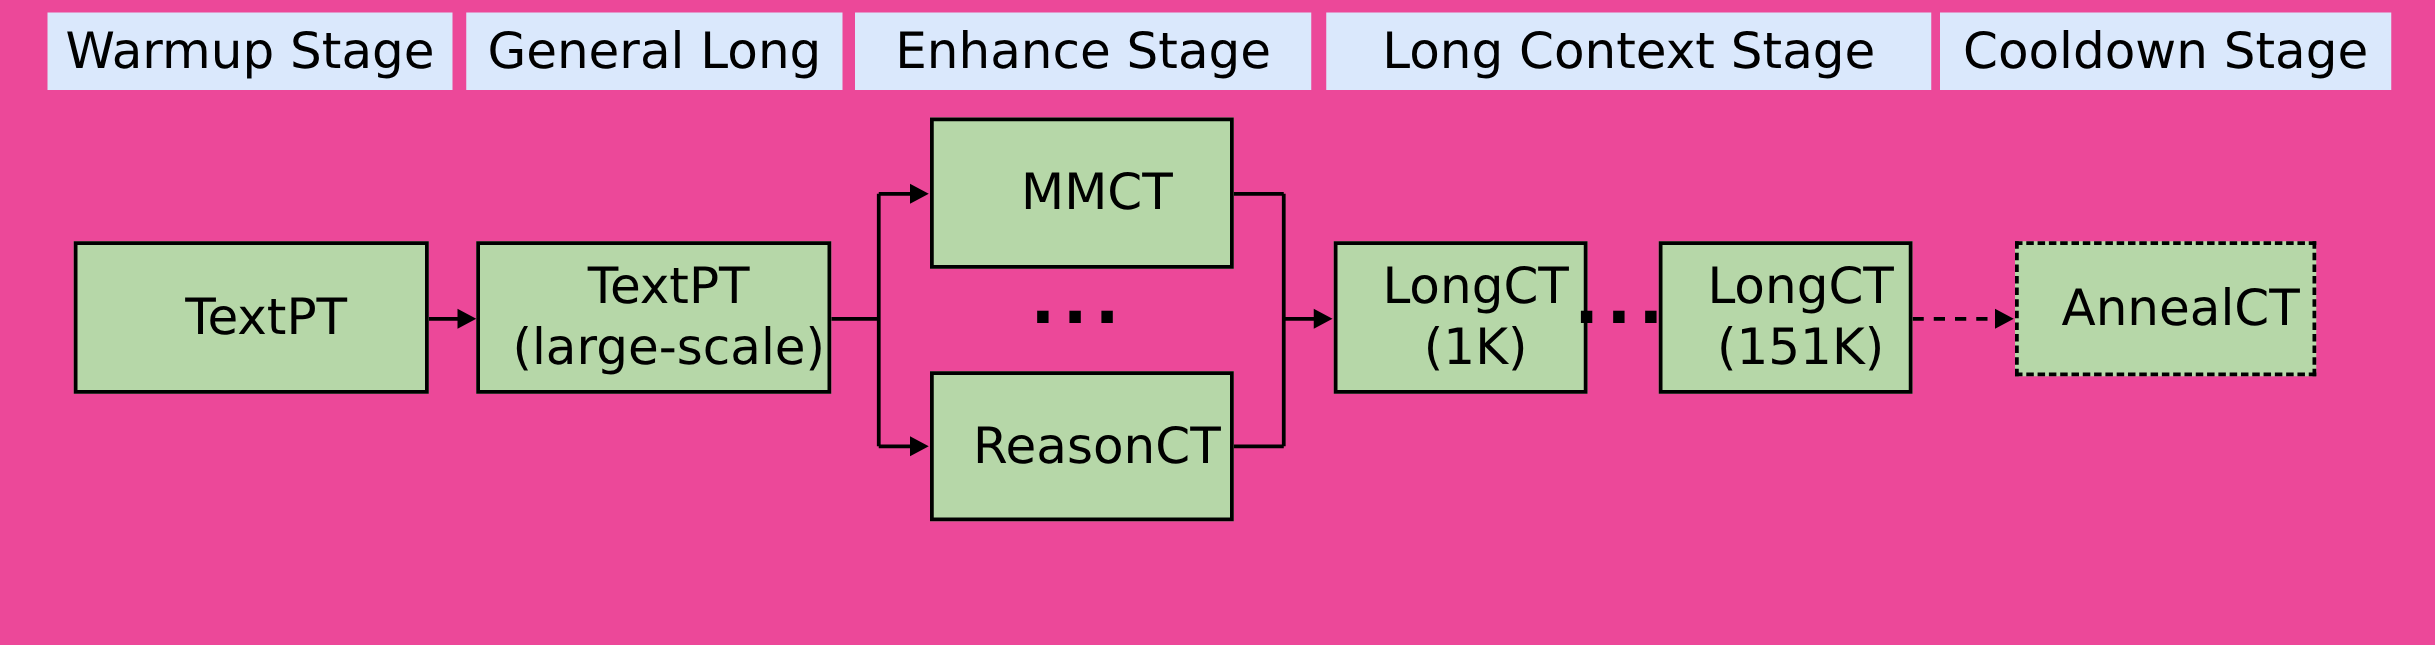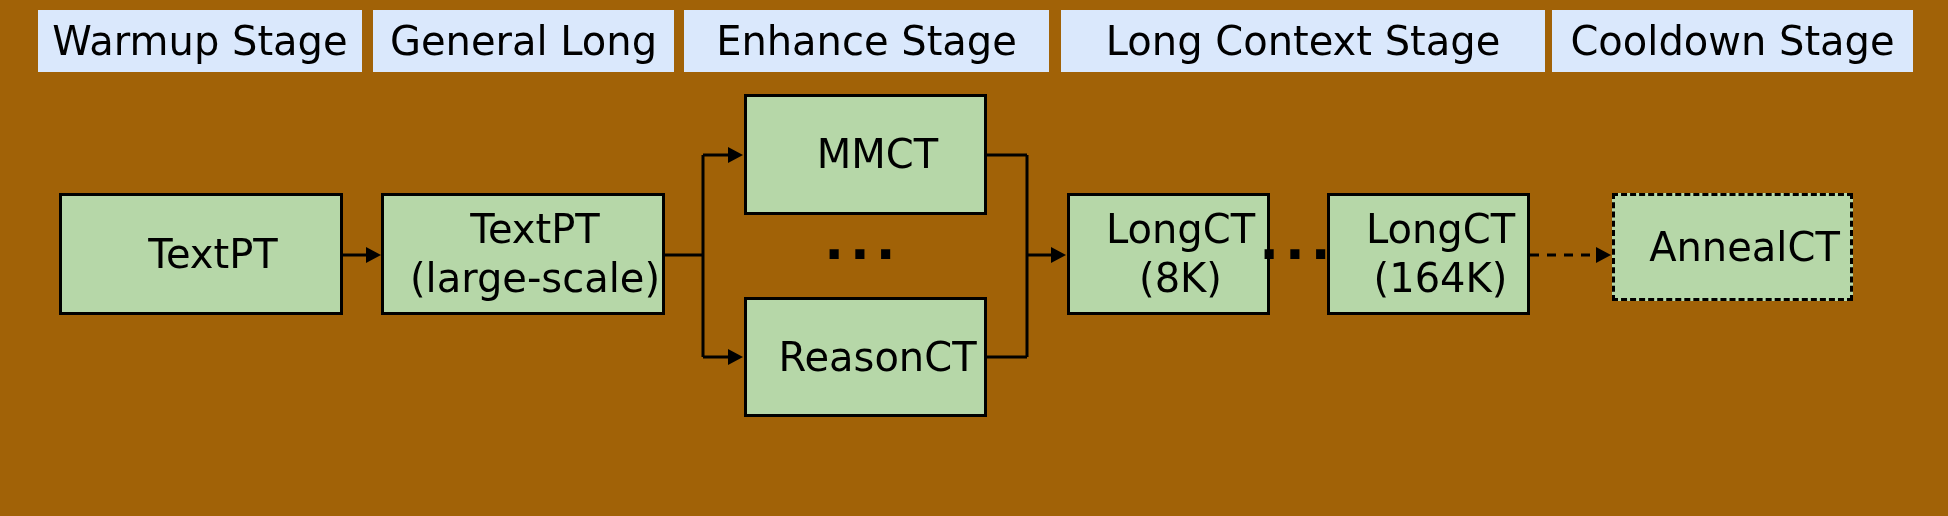--- a/index.html
+++ b/index.html
@@ -4,21 +4,21 @@
 <style>
   html, body {
     margin: 0;
     padding: 0;
     background: #ffffff;
   }
   .canvas {
     position: relative;
     width: 1948px;
     height: 516px;
-    background: #a16207;
+    background: #ec4899;
     font-family: "DejaVu Sans", "Liberation Sans", sans-serif;
     color: #000000;
     overflow: hidden;
   }
   .stage-header {
     position: absolute;
     top: 10px;
     height: 62px;
     background: #dae8fc;
     display: flex;
@@ -107,26 +107,26 @@
   <div class="node" style="left:744px; top:94px; width:243px; height:121px;">
     <span>MMCT</span>
   </div>
 
   <div class="node" style="left:744px; top:297px; width:243px; height:120px;justify-content:center;">
     <span>ReasonCT</span>
   </div>
 
   <div class="node" style="left:1067px; top:193px; width:203px; height:122px;">
     <span>LongCT</span>
-    <span>(8K)</span>
+    <span>(1K)</span>
   </div>
 
   <div class="node" style="left:1327px; top:193px; width:203px; height:122px;">
     <span>LongCT</span>
-    <span>(164K)</span>
+    <span>(151K)</span>
   </div>
 
   <div class="node dashed" style="left:1612px; top:193px; width:241px; height:108px;">
     <span>AnnealCT</span>
   </div>
 
   <span class="ellipsis" style="left:818px; top:212px;">...</span>
   <span class="ellipsis" style="left:1253px; top:212px;">...</span>
 
 </div>

